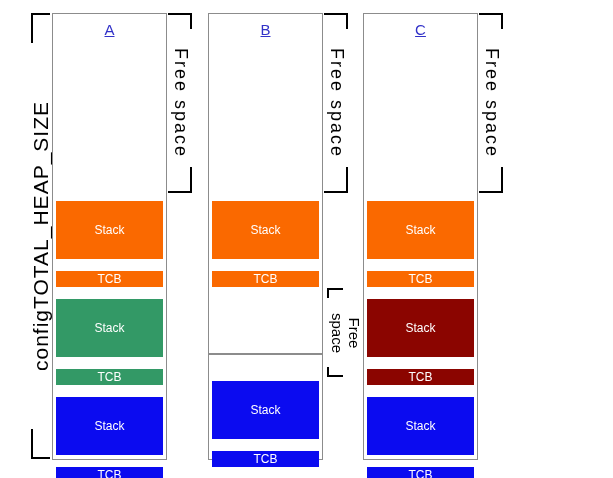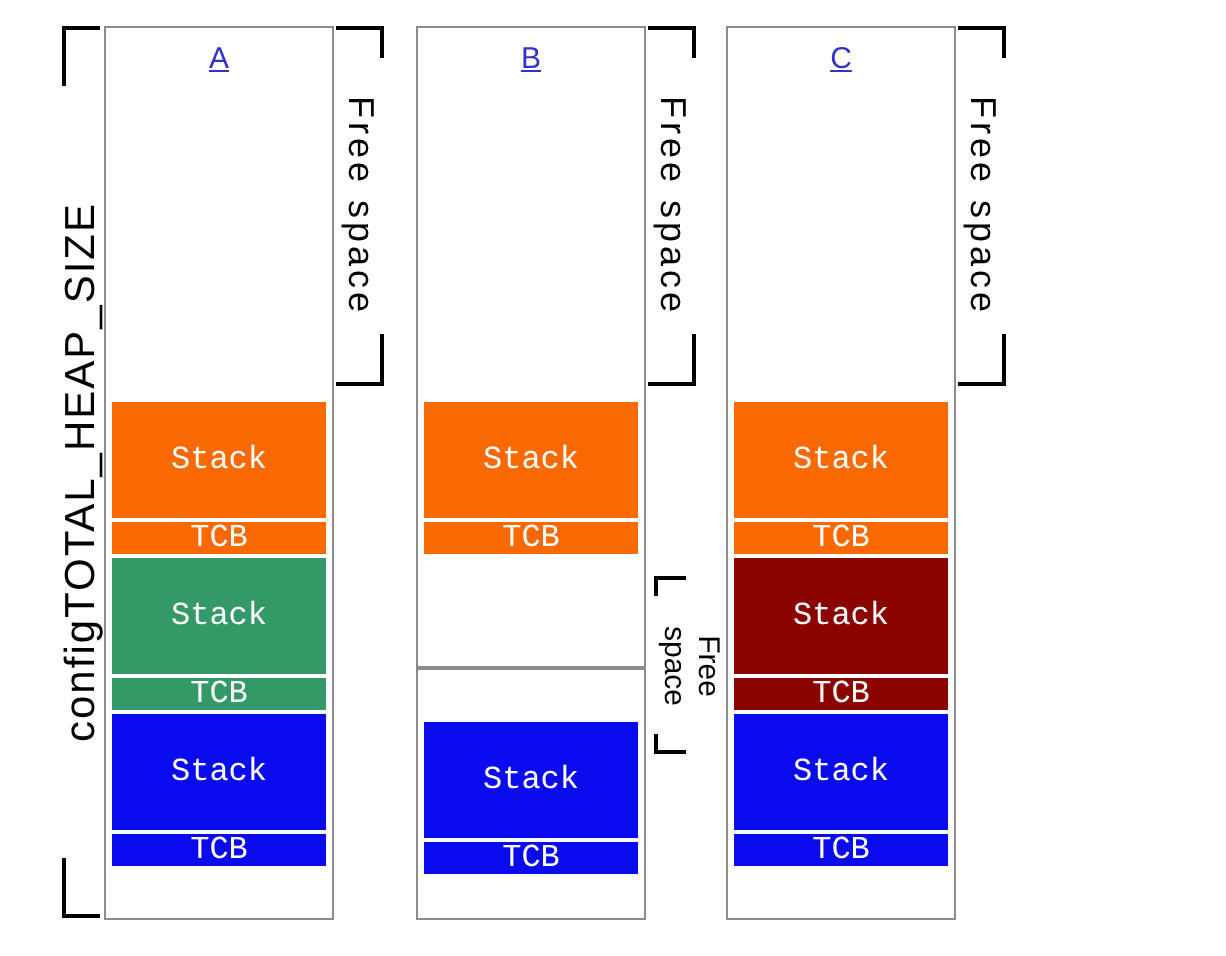--- a/index.html
+++ b/index.html
@@ -32,27 +32,26 @@
     text-decoration:underline;
     cursor:pointer;
   }
 
   .stack-area{
     position:absolute;
     left:3px;right:3px;
     top:187px;
   }
   .blk{
-    margin-bottom:2px;
+    margin-bottom:12px;
     color:#ffffff;
-    font-size:16px;
+    font-size:12px;
     display:flex;
     align-items:center;
     justify-content:center;
-    font-family:Liberation Mono, monospace;
   }
   .blk-stack{height:58px;}
   .blk-tcb{height:16px;}
   .spacer-upper{height:54px;}
   .spacer-lower{height:26px;}
   .mid-divider{
     margin:0 -3px 0 -3px;
     border-top:2px solid #8c8c8c;
     height:0;
   }

